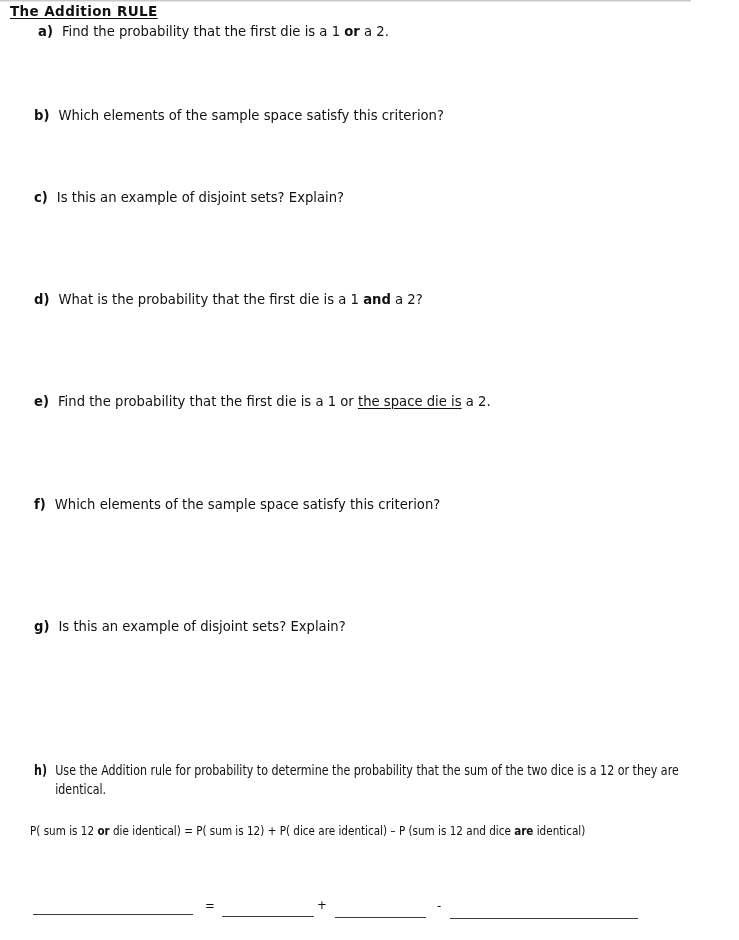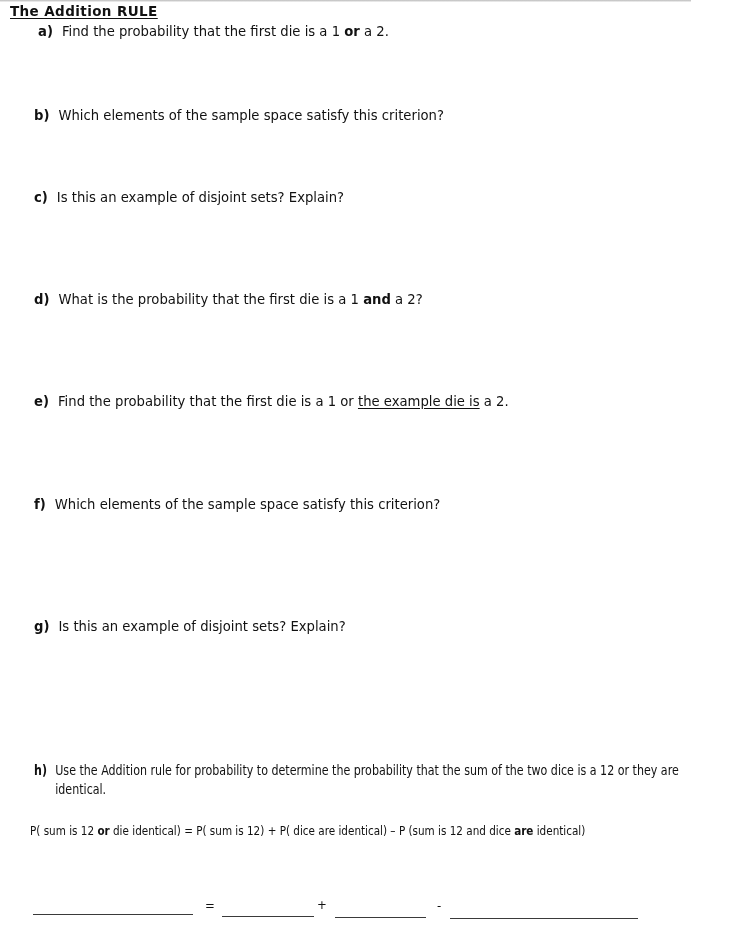--- a/index.html
+++ b/index.html
@@ -141,21 +141,21 @@
     <span class="txt">Is this an example of disjoint sets? Explain?</span>
   </div>
 
   <div class="q" style="left:34px; top:291px;">
     <span class="lbl">d)</span>
     <span class="txt">What is the probability that the first die is a 1 <b>and</b> a 2?</span>
   </div>
 
   <div class="q" style="left:34px; top:393px;">
     <span class="lbl">e)</span>
-    <span class="txt">Find the probability that the first die is a 1 or <u>the example die is</u> a 2.</span>
+    <span class="txt">Find the probability that the first die is a 1 or <u>the space die is</u> a 2.</span>
   </div>
 
   <div class="q" style="left:34px; top:496px;">
     <span class="lbl">f)</span>
     <span class="txt">Which elements of the sample space satisfy this criterion?</span>
   </div>
 
   <div class="q" style="left:34px; top:618px;">
     <span class="lbl">g)</span>
     <span class="txt">Is this an example of disjoint sets? Explain?</span>

